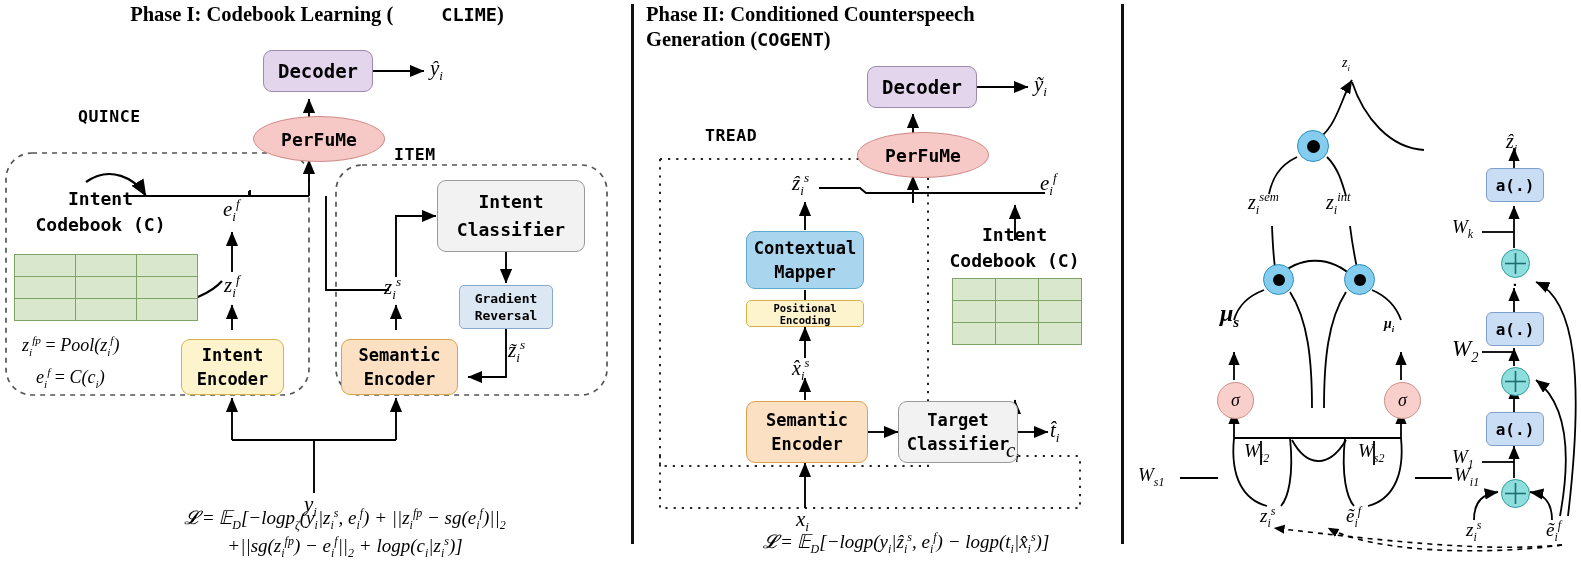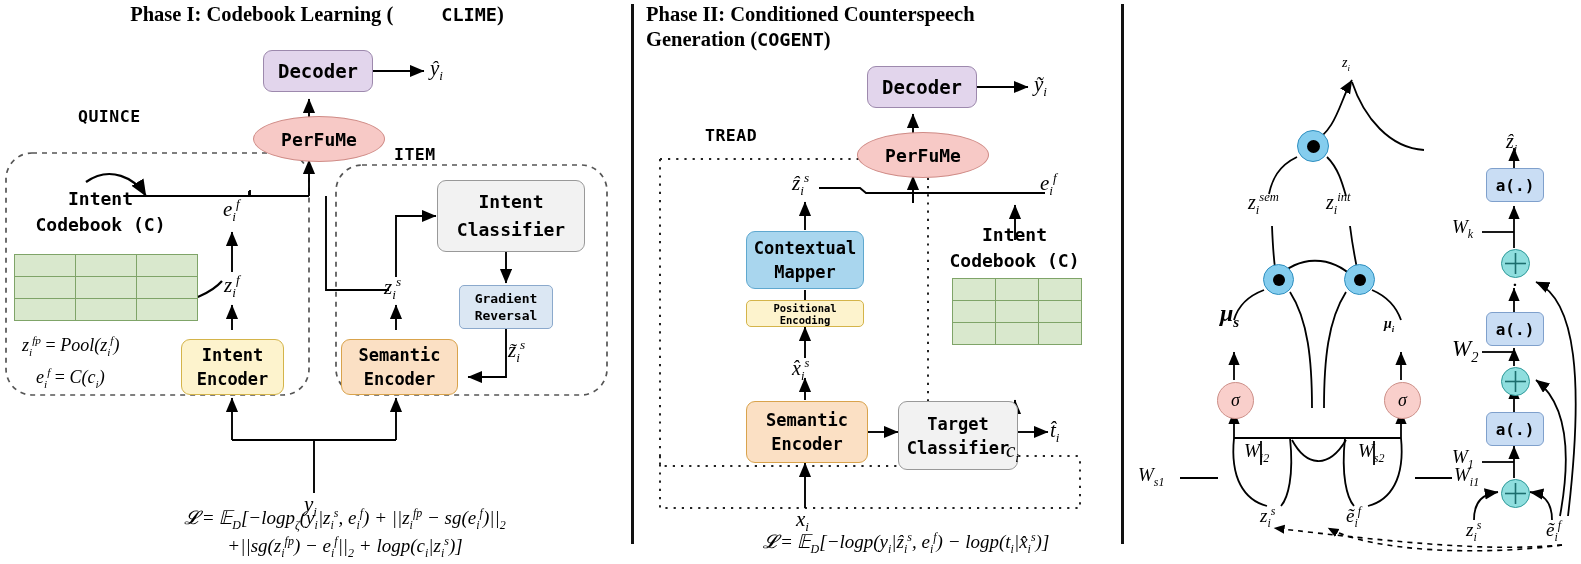--- a/index.html
+++ b/index.html
@@ -236,21 +236,21 @@
 
   <div class="box" style="left:114px;top:300px;width:118px;height:27px;font-size:10.5px;
               background:#fdf3cd;border-color:#d4b44a;border-radius:5px;">Positional Encoding</div>
 
   <div class="box" style="left:114px;top:401px;width:122px;height:62px;font-size:17px;line-height:24px;
               background:#fbe0c4;border-color:#d9a34c;flex-direction:column;">
     <span>Semantic</span>
     <span>Encoder</span>
   </div>
 
-  <div class="box" style="left:266px;top:401px;width:120px;height:69px;font-size:17px;line-height:24px;
+  <div class="box" style="left:266px;top:401px;width:120px;height:62px;font-size:17px;line-height:24px;
               background:#f2f2f2;border-color:#999;flex-direction:column;">
     <span>Target</span>
     <span>Classifier</span>
   </div>
 
   <div style="position:absolute;left:300px;top:222px;width:165px;text-align:center;
               font-family:'DejaVu Sans Mono',monospace;font-weight:bold;font-size:18px;
               line-height:26px;">
     <span>Intent</span><br>
     <span>Codebook (C)</span>

